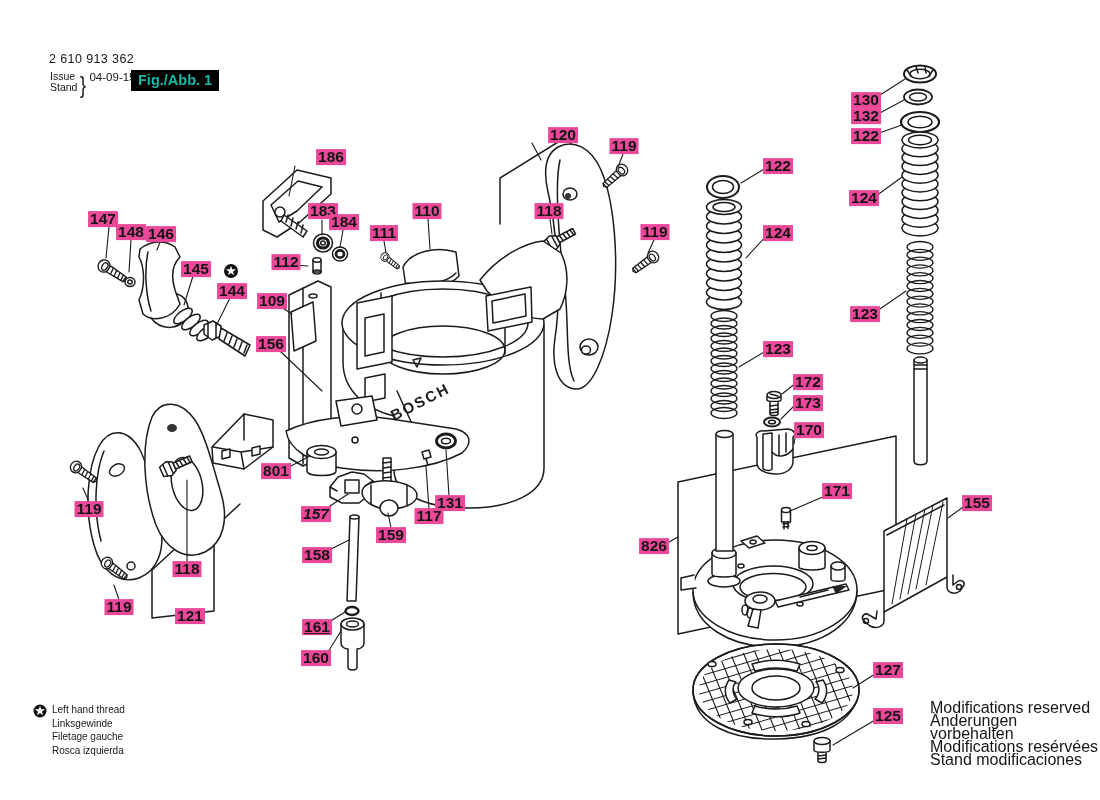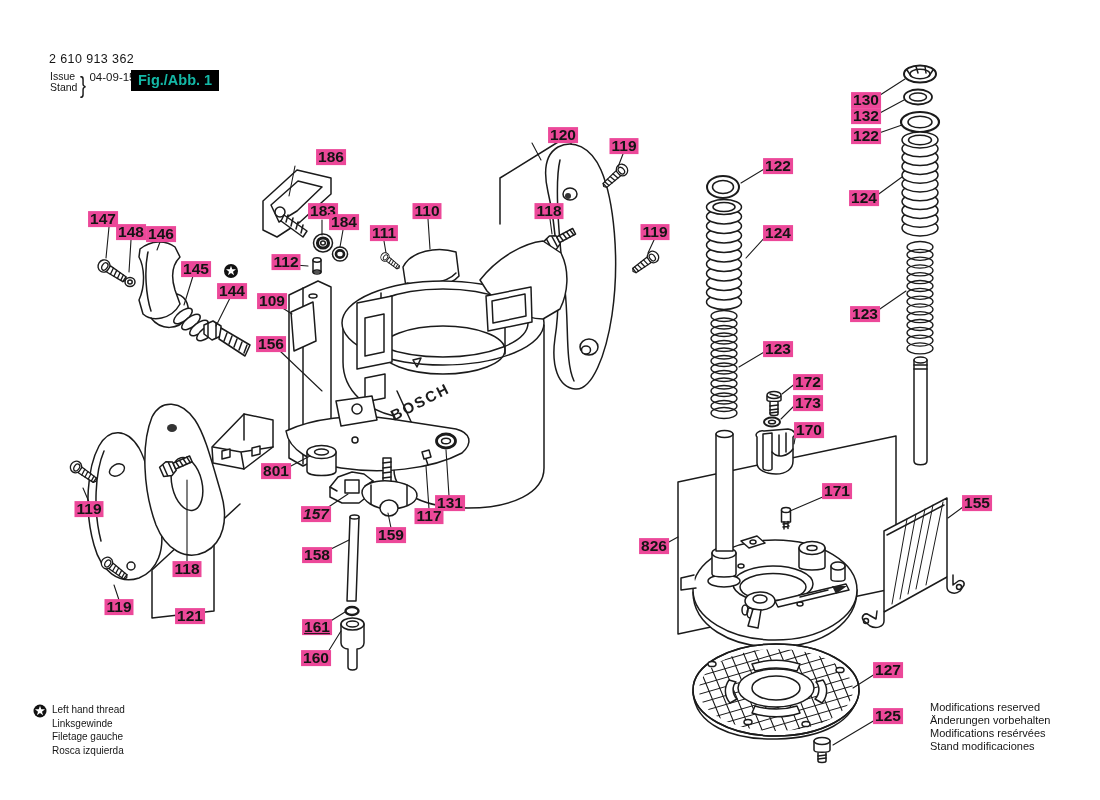--- a/index.html
+++ b/index.html
@@ -10,21 +10,21 @@
            line-height:1.02;background:#ec4899;padding:0 2px;white-space:nowrap;color:#141414;}
   .pn{position:absolute;left:49px;top:52px;font-size:12.5px;letter-spacing:.4px;}
   .issue{position:absolute;left:50px;top:71px;display:flex;}
   .issue .lbls{font-size:10.5px;line-height:11px;}
   .issue .brace{font-size:24px;font-weight:300;margin:0 2px;transform:scaleX(.75);}
   .issue .date{font-size:11.5px;}
   .figbox{position:absolute;left:131px;top:70px;background:#000;color:#14b8a6;font-weight:bold;
           font-size:14.5px;padding:2px 7px 3px;}
   .legendL{position:absolute;left:33px;top:703px;display:flex;gap:5px;font-size:10px;line-height:13.5px;}
   .legendL .star{margin-top:1px;}
-  .legendR{position:absolute;left:930px;top:701px;font-size:11px;line-height:13px;}
+  .legendR{position:absolute;left:930px;top:701px;font-size:16px;line-height:13px;}
 </style>
 </head>
 <body>
 
 <div class="page">
 
 <svg class="drawing" width="1100" height="800" viewBox="0 0 1100 800">
   <defs>
     <clipPath id="clip127">
           <ellipse cx="776" cy="690" rx="77" ry="41"></ellipse>

